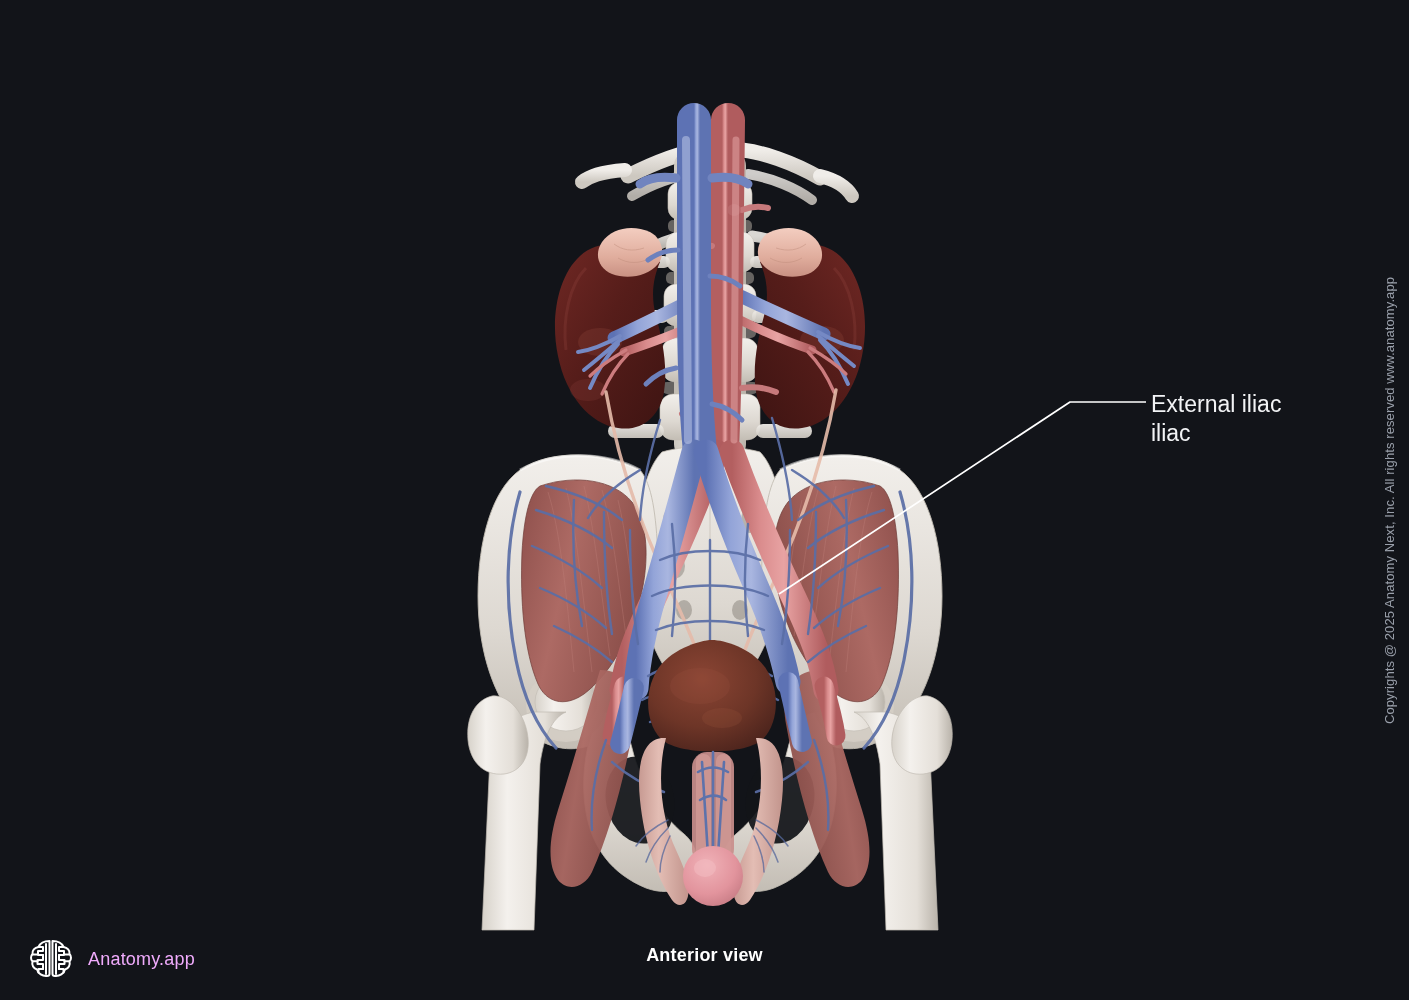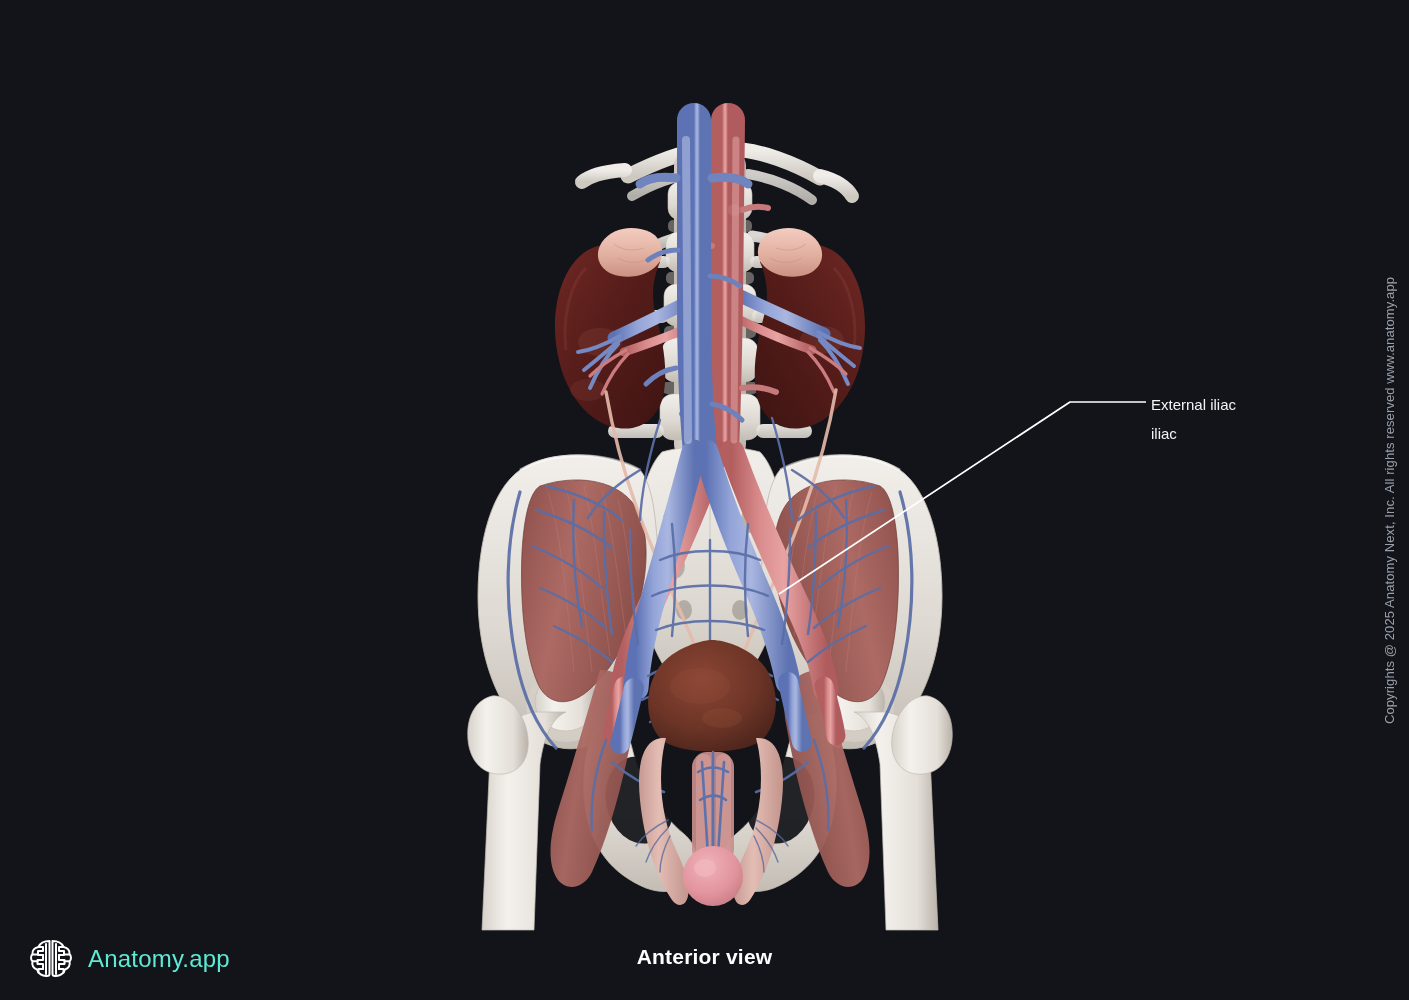--- a/index.html
+++ b/index.html
@@ -32,33 +32,33 @@
   }
 
   
   #caption {
     position: absolute;
     left: 0;
     top: 945px;
     width: 1409px;
     text-align: center;
     color: #ffffff;
-    font-size: 21px;
+    font-size: 18px;
     font-weight: bold;
     letter-spacing: 0.2px;
   }
 
   
   #label-text {
     position: absolute;
     left: 1151px;
     top: 390px;
     width: 180px;
     color: #f2f3f5;
-    font-size: 15px;
+    font-size: 23px;
     line-height: 29px;
     font-weight: normal;
   }
 
   
   #copyright {
     position: absolute;
     right: 4px;
     top: 0;
     height: 1000px;
@@ -79,22 +79,22 @@
   
   #logo {
     position: absolute;
     left: 28px;
     bottom: 18px;
     display: flex;
     align-items: center;
     gap: 14px;
   }
   #logo-text {
-    color: #5eead4;
-    font-size: 24px;
+    color: #f0abfc;
+    font-size: 18px;
     letter-spacing: 0.2px;
   }
 
   
   #figure {
     position: absolute;
     left: 0; top: 0;
     width: 1409px;
     height: 1000px;
   }

